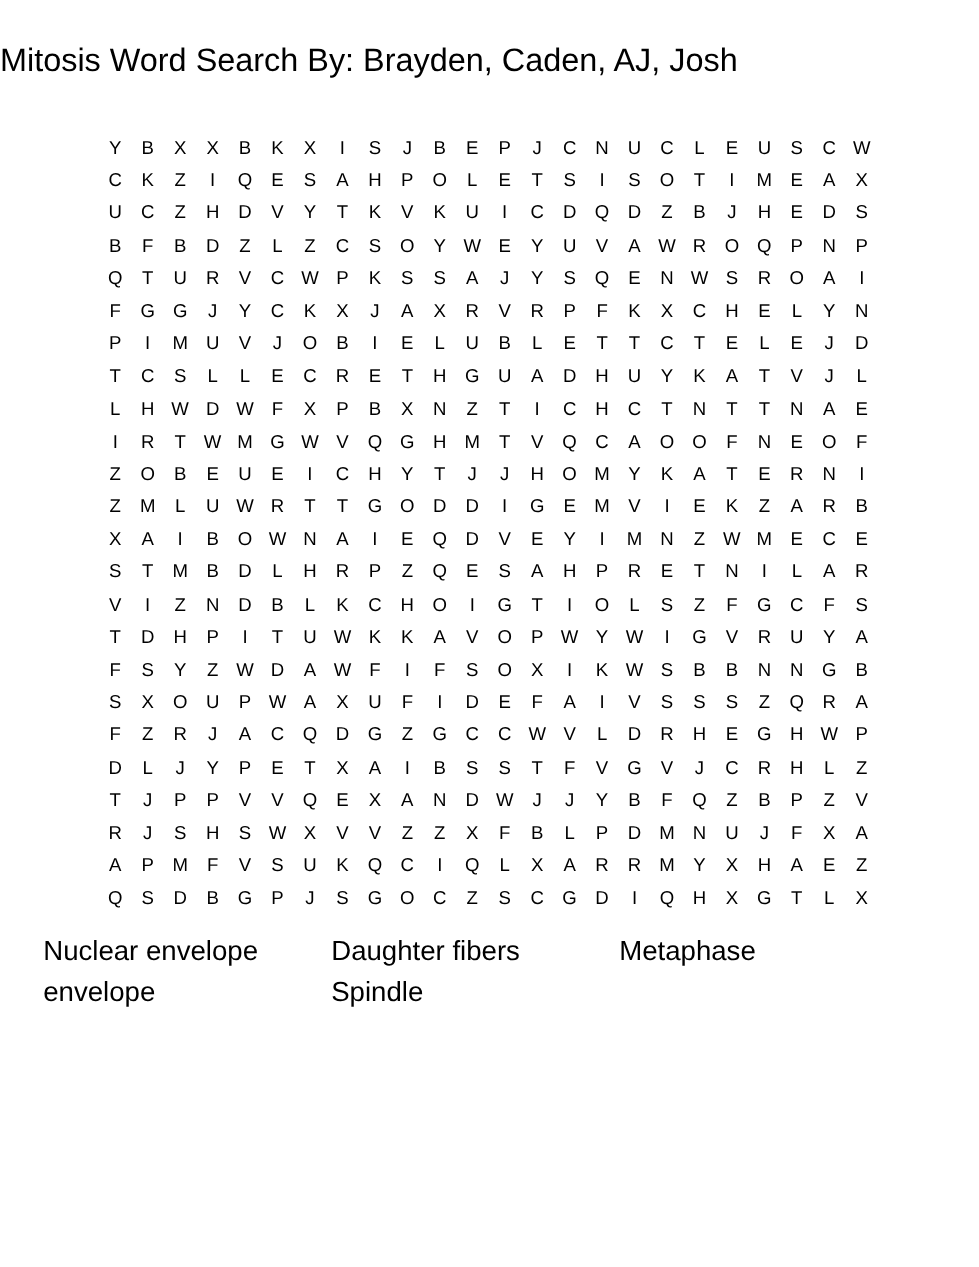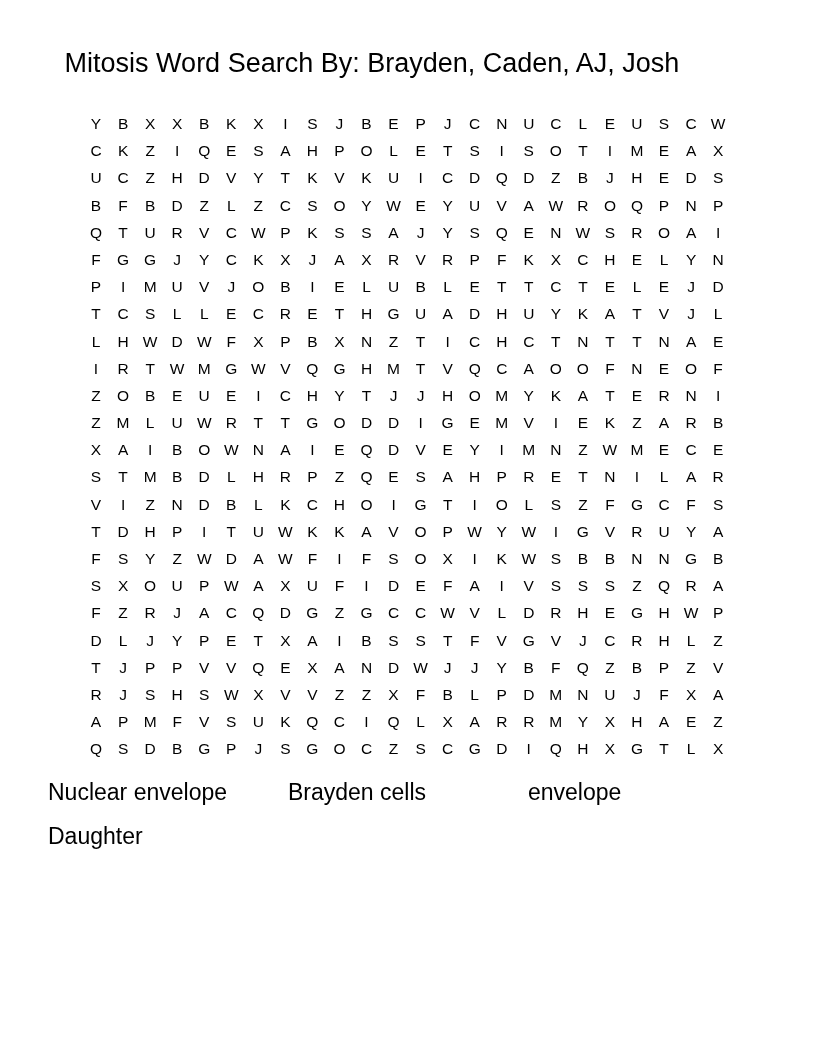--- a/index.html
+++ b/index.html
@@ -1,24 +1,24 @@
 <!DOCTYPE html>
 <html><head>
 <meta charset="utf-8">
 <style>
   html, body { margin: 0; padding: 0; background: #ffffff; }
   body { width: 816px; height: 1056px; position: relative; overflow: hidden;
          font-family: "Liberation Sans", sans-serif; color: #000; }
-  .title { position: absolute; left: 0; top: 48px; width: 744px; text-align: center;
+  .title { position: absolute; left: 0; top: 35px; width: 744px; text-align: left;
            font-size: 27px; letter-spacing: 0px; }
   .grid { position: absolute; left: 82.5px; top: 113px; }
   .row { display: flex; height: 27.2px; }
   .cell { width: 27.05px; text-align: center; font-size: 15.5px; line-height: 22px; }
-  .words { position: absolute; left: 48px; top: 780px; width: 720px;
-           display: grid; grid-template-columns: 240px 240px 240px; row-gap: 19px; }
+  .words { position: absolute; left: 36px; top: 780px; width: 720px;
+           display: grid; grid-template-columns: 240px 240px 240px; row-gap: 9px; }
   .word { font-size: 23px; line-height: 25px; height: 25px; white-space: nowrap; }
 </style>
 </head>
 <body>
 
 <div class="title">Mitosis Word Search By: Brayden, Caden, AJ, Josh</div>
 
 <div class="grid" id="grid">
     <div class="row">
       <span class="cell">Y</span>
@@ -641,16 +641,17 @@
       <span class="cell">X</span>
       <span class="cell">G</span>
       <span class="cell">T</span>
       <span class="cell">L</span>
       <span class="cell">X</span>
     </div>
   </div>
 
 <div class="words" id="words">
     <div class="word">Nuclear envelope</div>
-    <div class="word">Brayden cells</div>
+    <div class="word">Daughter fibers</div>
+    <div class="word">Metaphase</div>
     <div class="word">envelope</div>
-    <div class="word">Daughter</div>
+    <div class="word">Spindle</div>
   </div>
 
 </body></html>

